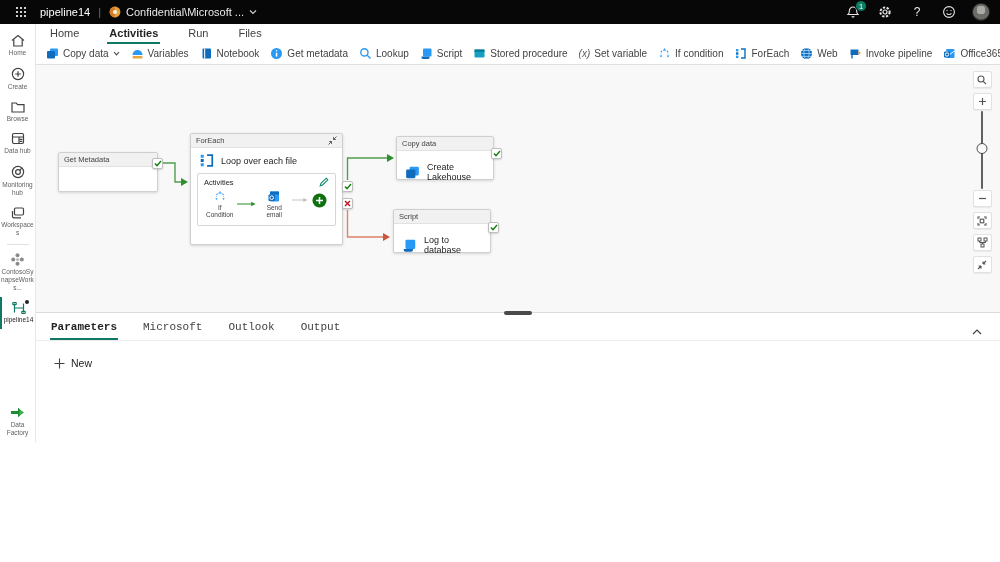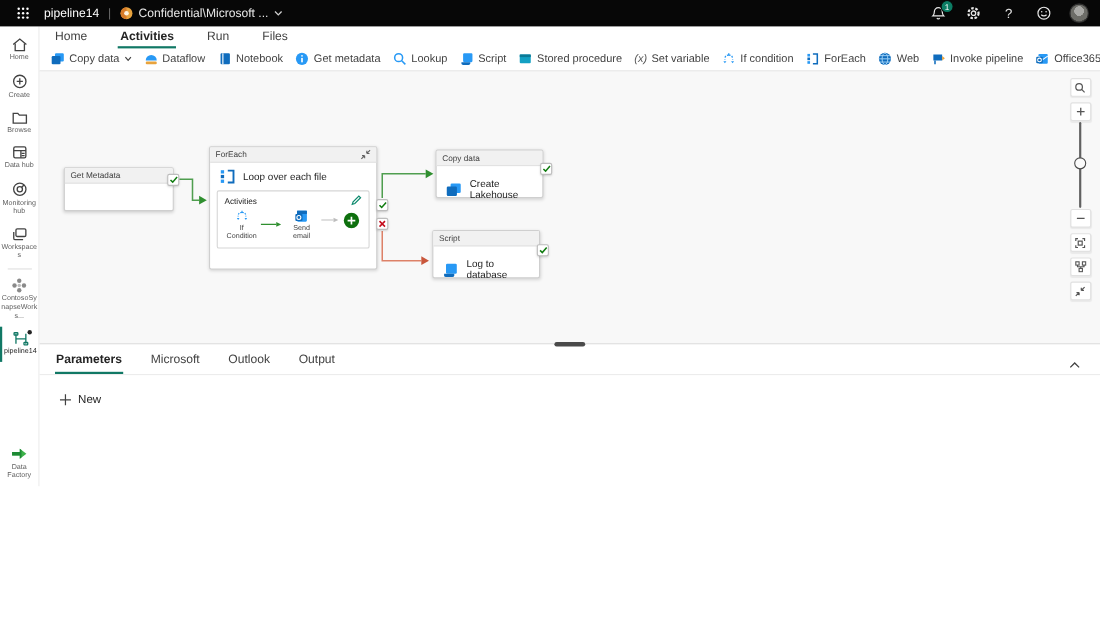--- a/index.html
+++ b/index.html
@@ -61,21 +61,21 @@
   .cbtn { width:19px; height:17px; background:#fff; border:1px solid #e1e1e1; border-radius:2px; display:flex; align-items:center; justify-content:center; cursor:pointer; color:#555; box-shadow:0 1px 1px rgba(0,0,0,.06); }
   .cbtn + .cbtn { margin-top:5px; }
   .slider-wrap { position:relative; height:78px; width:19px; display:flex; justify-content:center; margin:1px 0; }
   .slider-track { width:2px; background:#616161; height:100%; border-radius:1px; }
   .slider-knob { position:absolute; top:32px; left:50%; transform:translateX(-50%); width:11px; height:11px; border-radius:50%; background:#fafafa; border:1.5px solid #4a4a4a; cursor:pointer; }
 
   
   .bottom-panel { flex:1; background:#fff; border-top:1px solid #dcdcdc; position:relative; }
   .drag-handle { position:absolute; top:-2px; left:50%; transform:translateX(-50%); width:28px; height:4px; background:#4a4a4a; border-radius:2px; cursor:ns-resize; }
   .bp-tabs { display:flex; gap:24px; padding:6px 14px 0; border-bottom:1px solid #ececec; align-items:flex-end; }
-  .bp-tab { font-size:11px; color:#424242; padding:2px 1px 5px; border-bottom:2px solid transparent; cursor:pointer; }
+  .bp-tab { font-size:11px; color:#424242; padding:2px 1px 5px; border-bottom:2px solid transparent; cursor:pointer;font-family:Liberation Mono, monospace; }
   .bp-tab.active { font-weight:bold; color:#242424; border-bottom:2px solid #117865; }
   .bp-collapse { margin-left:auto; cursor:pointer; padding:2px 4px 5px; color:#424242; }
   .new-btn { display:inline-flex; align-items:center; gap:6px; margin:16px 0 0 18px; font-size:10.5px; color:#242424; cursor:pointer; }
 
   svg { display:block; }
 </style>
 </head>
 <body>
 
 <div class="topbar">
@@ -257,21 +257,21 @@
               </svg>
             </span>
         </div>
         <div class="rb-item">
           <span>
               <svg width="13" height="13" viewBox="0 0 13 13">
                 <path d="M1.5 8 a5 5 0 0 1 10 0 z" fill="#2899f5"></path>
                 <rect x="1.5" y="9" width="10" height="2.4" rx="1" fill="#e8a33d"></rect>
               </svg>
             </span>
-          <span>Dataflow</span>
+          <span>Variables</span>
         </div>
         <div class="rb-item">
           <span>
               <svg width="13" height="13" viewBox="0 0 13 13">
                 <rect x="2.5" y="1.5" width="8.5" height="10" rx="1" fill="#0f6cbd"></rect>
                 <rect x="4" y="1.5" width="1.2" height="10" fill="#fff" opacity=".85"></rect>
               </svg>
             </span>
           <span>Notebook</span>
         </div>

